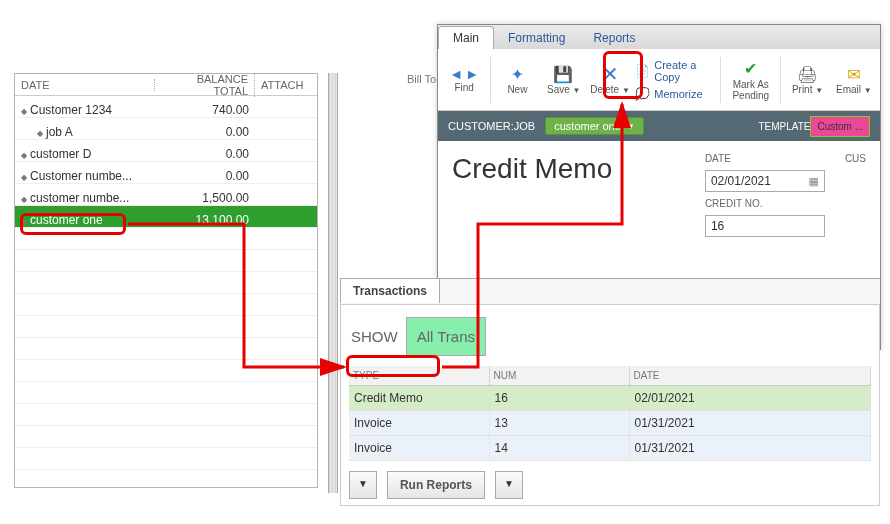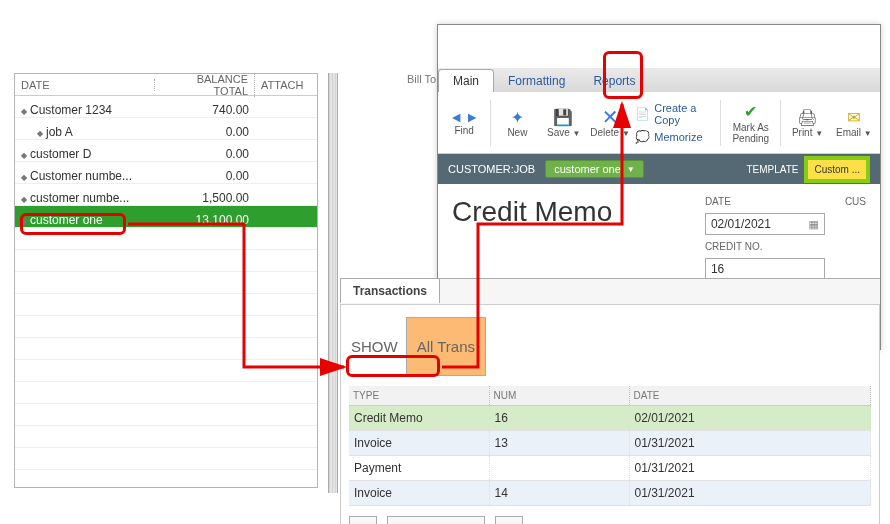--- a/index.html
+++ b/index.html
@@ -68,21 +68,20 @@
     border: 1px solid #888;
     background: #fff;
     box-shadow: 0 0 6px rgba(0,0,0,.2);
   }
   .tabs {
     height: 24px;
     background: linear-gradient(#eaeaea,#d9d9d9);
     display: flex;
     align-items: flex-end;
     font-size: 12px;
-    margin-top: 43px;
   }
   .tab {
     padding: 4px 14px;
     border-top-left-radius: 4px;
     border-top-right-radius: 4px;
     color: #2a5a9c;
     cursor: pointer;
   }
   .tab.active { background:#fff; border:1px solid #aaa; border-bottom:none; color:#333;}
   .toolbar {
@@ -124,22 +123,22 @@
   }
   .cjleft{display:flex;align-items:center;gap:10px;}
   .custjob-select {
     background:#70b24a;
     color:#fff;
     padding:2px 8px;
     border:1px solid #5a9238;
     border-radius:2px;
     display:flex;align-items:center;gap:6px;
   }
-  .templ { display:flex;align-items:center;gap:6px; font-size:10px;}
-  .templ .tbox { background:#fde047;color:#333;padding:4px 6px;border:4px solid #84cc16;min-width:50px;}
+  .templ { display:flex;align-items:center;font-size:10px;}
+  .templ .tbox { background:#ec4899;color:#333;padding:4px 6px;border:1px solid #84cc16;min-width:50px;}
 
   .memo-body { padding: 12px 14px; display:flex; gap:20px; }
   .memo-title { font-size: 28px; color:#333; }
   .memo-right { display:flex;flex-direction:column;gap:6px; font-size:10px;color:#666;flex:0 0 120px;}
   .ibox { border:1px solid #aaa; padding:3px 5px; font-size:12px; color:#333; background:#fff; display:flex;align-items:center;justify-content:space-between;}
   .cal { color:#888;font-size:11px;}
   .cust-end { font-size:10px;color:#666;margin-left:0;}
 
   
   .trans-panel {
@@ -157,21 +156,21 @@
     background:#fff;
     border:1px solid #aaa;
     border-bottom:none;
     padding:5px 12px;
     font-size:12px;
     font-weight:bold;
     color:#444;
   }
   .trans-inner { background:#fff;border:1px solid #ccc; margin:0; padding:8px 8px 6px; }
   .show-row { display:flex;align-items:center;gap:8px;font-size:15px;color:#666;padding:4px 2px 10px;}
-  .show-sel { border:1px solid #aaa;padding:20px 10px;background:#fdba74;}
+  .show-sel { border:1px solid #aaa;padding:10px 10px;background:#86efac;}
   .trans-table { width:100%; border-collapse:collapse; font-size:12px;}
   .trans-table th { text-align:left;font-size:10px;color:#777;font-weight:normal;padding:4px;border-bottom:1px solid #ccc;background:#f2f2f2;border-right:1px dotted #bbb;}
   .trans-table td { padding:5px;border-bottom:1px solid #e2e2e2;border-right:1px dotted #ddd;}
   .trow-green td { background:#d6ecc8;}
   .trow-blue td { background:#eaf1f9;}
   .btn-row { display:flex;gap:10px;padding:10px 0 0;}
   .bigbtn { border:1px solid #aaa;background:linear-gradient(#fafafa,#e6e6e6);padding:6px 12px;font-size:12px;font-weight:bold;color:#555;display:flex;align-items:center;gap:6px;cursor:pointer;}
   .dd { border:1px solid #aaa;background:linear-gradient(#fafafa,#e6e6e6);padding:6px 8px;font-size:10px;cursor:pointer;}
 
   
@@ -385,25 +384,20 @@
           <tr class="trow-green">
             <td>Credit Memo</td>
             <td>16</td>
             <td>02/01/2021</td>
           </tr>
           <tr class="trow-blue">
             <td>Invoice</td>
             <td>13</td>
             <td>01/31/2021</td>
           </tr>
-          <tr>
-            <td>Payment</td>
-            <td></td>
-            <td>01/31/2021</td>
-          </tr>
           <tr class="trow-blue">
             <td>Invoice</td>
             <td>14</td>
             <td>01/31/2021</td>
           </tr>
         </tbody>
     </table>
     <div class="btn-row">
       <div class="dd">▼</div>
       <div class="bigbtn">

